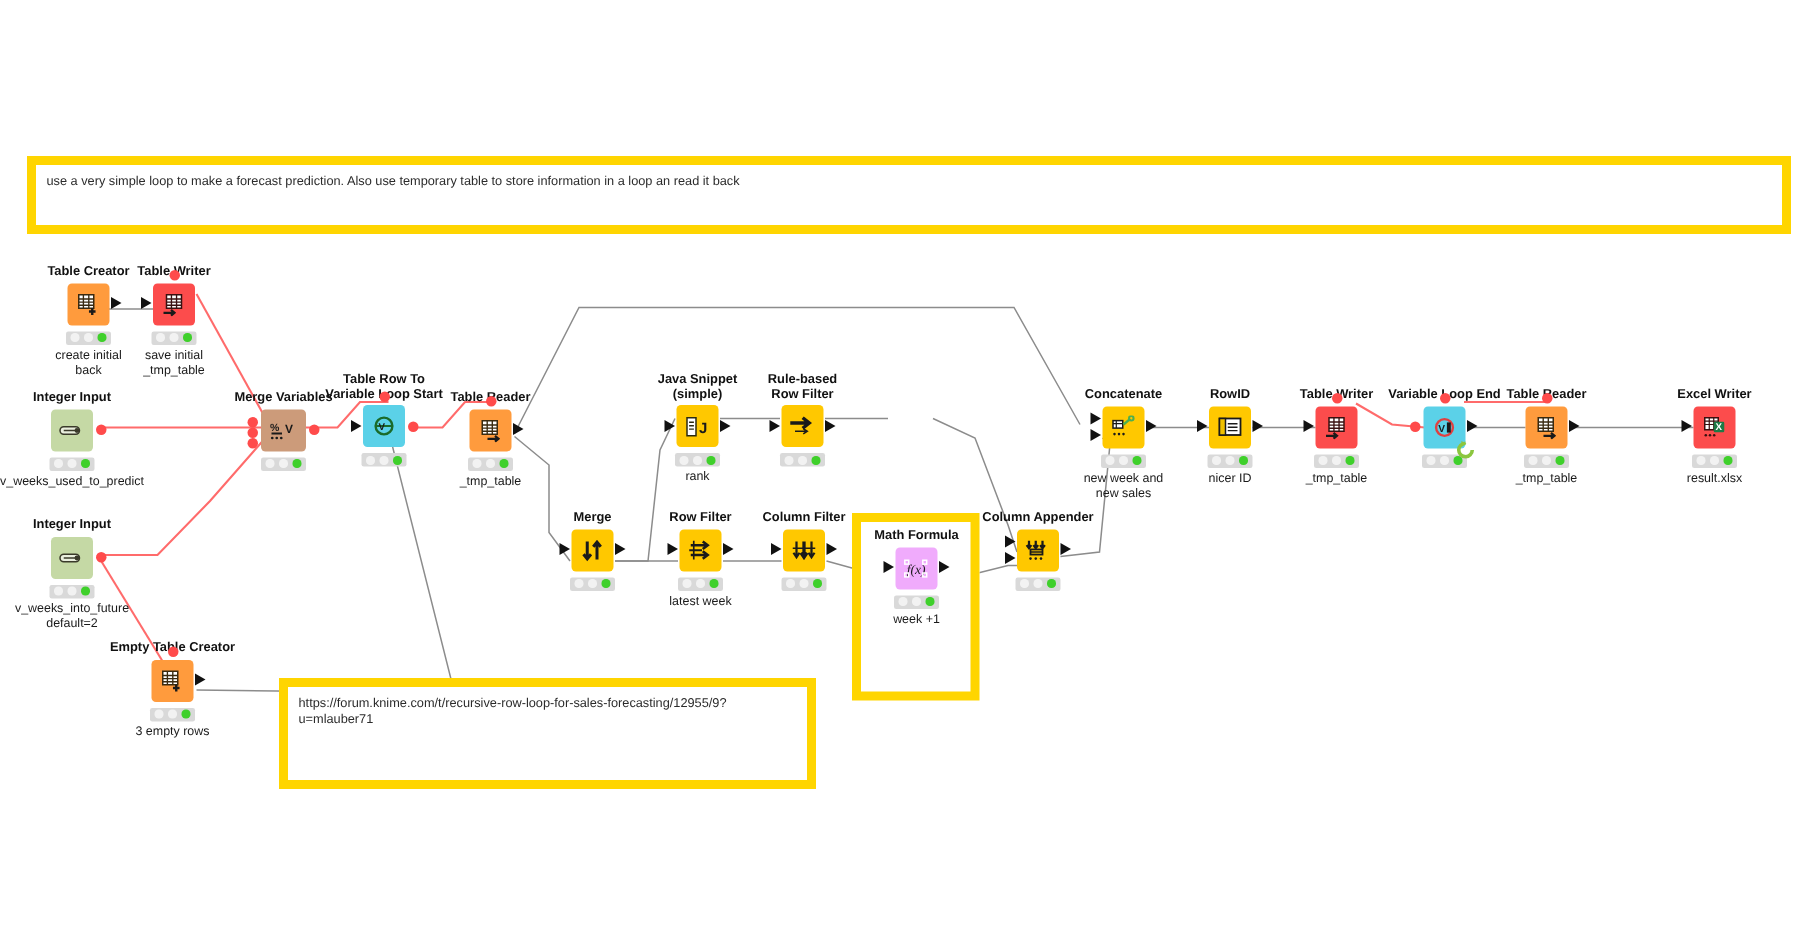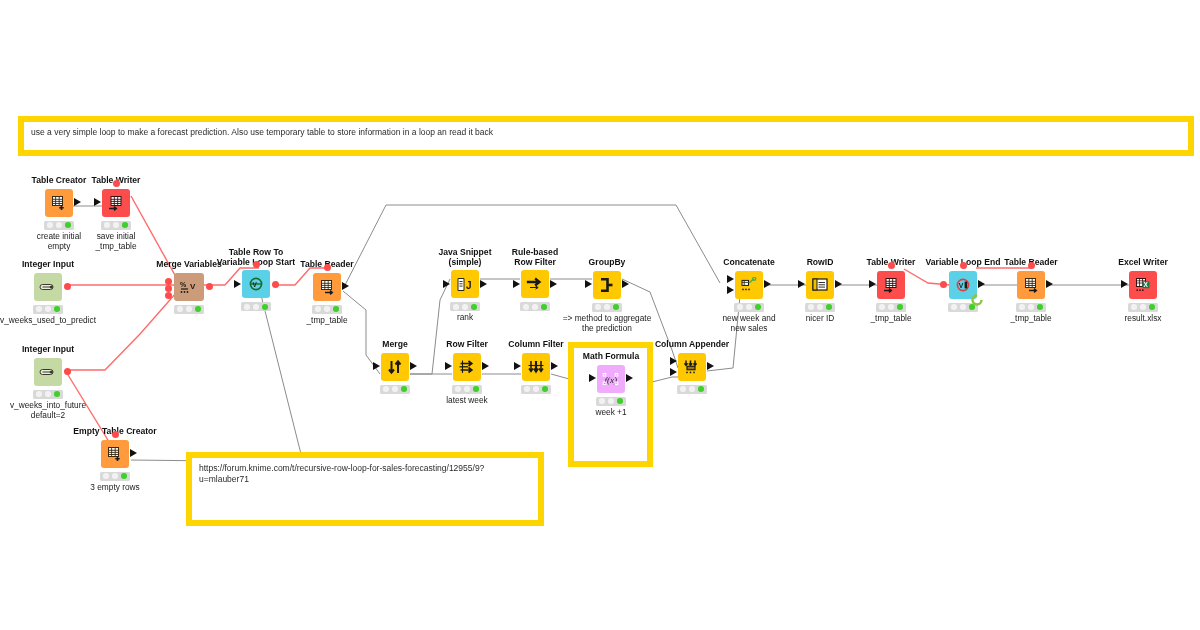--- a/index.html
+++ b/index.html
@@ -201,21 +201,21 @@
 
     <path class="fv" d="M 202 285 L 225 285 L 240 268 L 259 268"></path>
 
     <path class="fv" d="M 274 285 L 295 285 L 310 268 L 327 268"></path>
 
     <path class="fv" d="M 904 269 L 928 283 L 950 285"></path>
 
     <path class="fv" d="M 976 268 L 1030 268"></path>
   </svg>
 
-  <div class="annotation" style="left:18px; top:116px; width:1176px; height:40px;">
+  <div class="annotation" style="left:18px; top:104px; width:1176px; height:52px;">
     <span class="atext">use a very simple loop to make a forecast prediction. Also use temporary table to store information in a loop an read it back</span>
   </div>
 
   <div class="annotation" style="left:186px; top:452px; width:358px; height:74px; z-index:2;">
     <span class="atext">https://forum.knime.com/t/recursive-row-loop-for-sales-forecasting/12955/9?u=mlauber71</span>
   </div>
 
   <div class="annotation frame-only" style="left:568px; top:342px; width:85px; height:125px; background:#fff; z-index:2;"></div>
 
   <div class="node" style="left:59px; top:176px;">
@@ -233,21 +233,21 @@
         </svg>
         <span class="port out"></span>
       </div>
     </div>
     <div class="status">
         <i></i>
         <i></i>
         <i class="green"></i>
       </div>
     <div class="nlabel">create initial
-empty</div>
+back</div>
   </div>
 
   <div class="node" style="left:116px; top:176px;">
     <div class="ntitle">Table Writer</div>
     <div class="nbody">
       <div class="nbox" style="background:#FC4C4C;">
         <svg width="16" height="16" viewBox="0 0 16 16">
           <rect x="3" y="1.5" width="10" height="9" fill="#fff" stroke="#3a1010" stroke-width="1"></rect>
           <line x1="3" y1="4.3" x2="13" y2="4.3" stroke="#3a1010" stroke-width="0.9"></line>
           <line x1="3" y1="6.4" x2="13" y2="6.4" stroke="#3a1010" stroke-width="0.9"></line>
@@ -447,40 +447,20 @@
       </div>
     </div>
     <div class="status">
         <i></i>
         <i></i>
         <i class="green"></i>
       </div>
     <div class="nlabel"></div>
   </div>
 
-  <div class="node" style="left:607px; top:258px;">
-    <div class="ntitle">GroupBy</div>
-    <div class="nbody">
-      <div class="nbox" style="background:#FFC800;">
-        <svg width="18" height="16" viewBox="0 0 18 16">
-          <path d="M 3 2.2 L 9.5 2.2 L 9.5 13.8 L 3 13.8" fill="none" stroke="#1a1a1a" stroke-width="2.6"></path>
-          <path d="M 9.5 8 L 14.5 8" stroke="#1a1a1a" stroke-width="2.6"></path>
-        </svg>
-        <span class="port in"></span>
-        <span class="port out"></span>
-      </div>
-    </div>
-    <div class="status">
-        <i></i>
-        <i></i>
-        <i class="green"></i>
-      </div>
-    <div class="nlabel">=&gt; method to aggregate
-the prediction</div>
-  </div>
 
   <div class="node" style="left:395px; top:340px;">
     <div class="ntitle">Merge</div>
     <div class="nbody">
       <div class="nbox" style="background:#FFC800;">
         <svg width="18" height="16" viewBox="0 0 18 16">
           <path d="M 5.5 2 L 5.5 13 M 3 10.5 L 5.5 13.6 L 8 10.5" stroke="#1a1a1a" stroke-width="2" fill="none"></path>
           <path d="M 12 14 L 12 3 M 9.5 5.5 L 12 2.4 L 14.5 5.5" stroke="#1a1a1a" stroke-width="2" fill="none"></path>
         </svg>
         <span class="port in"></span>

